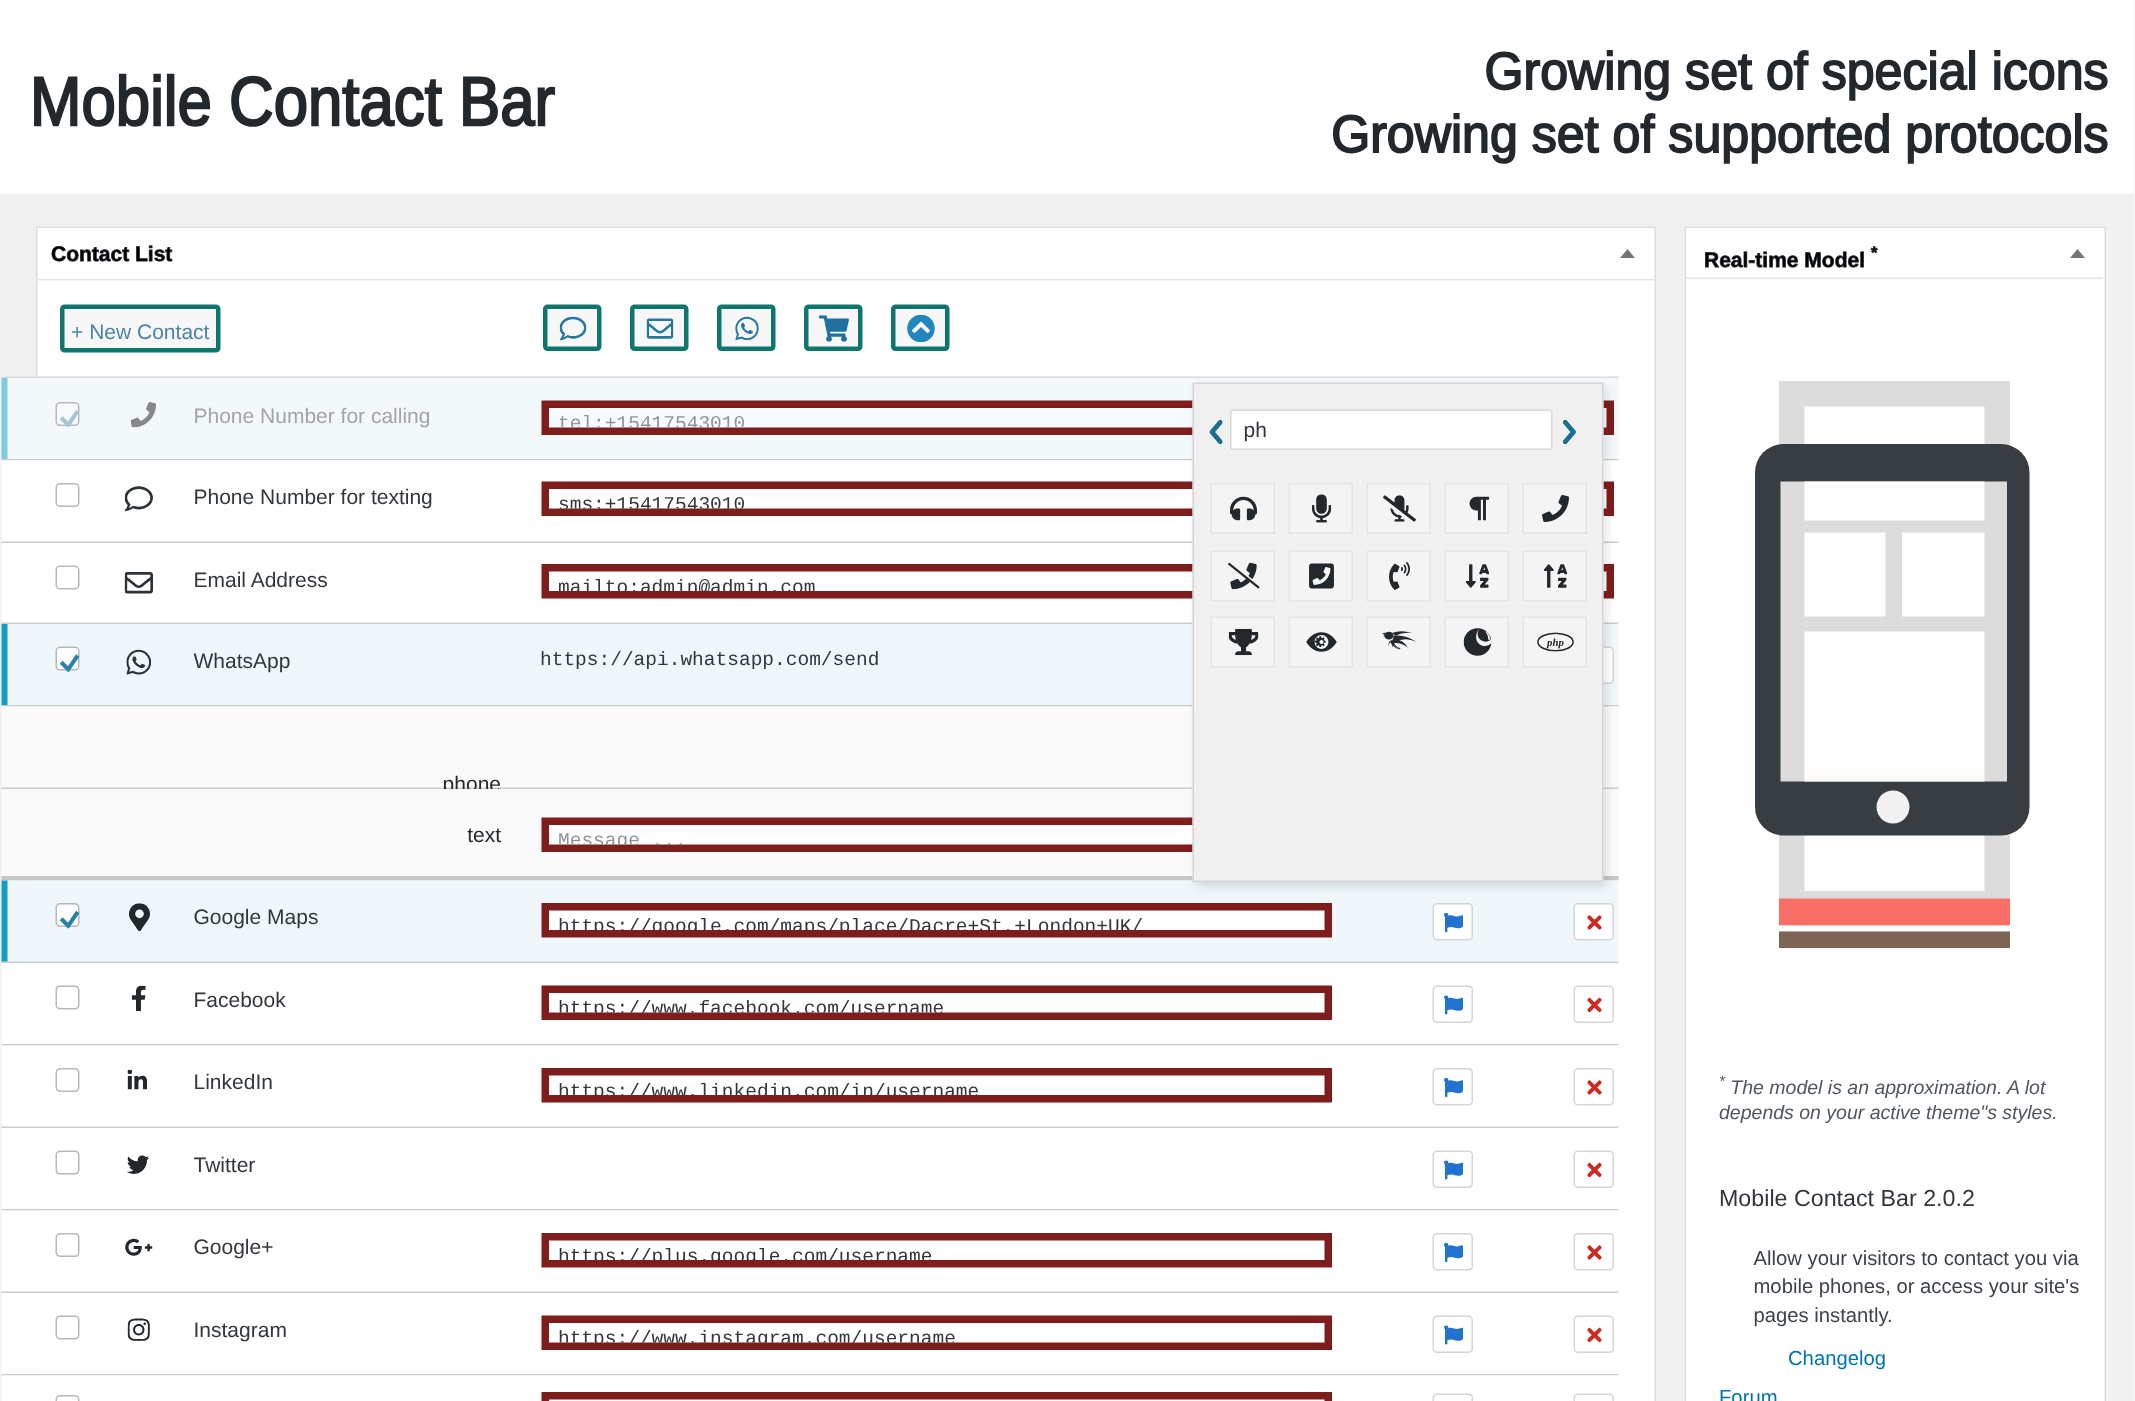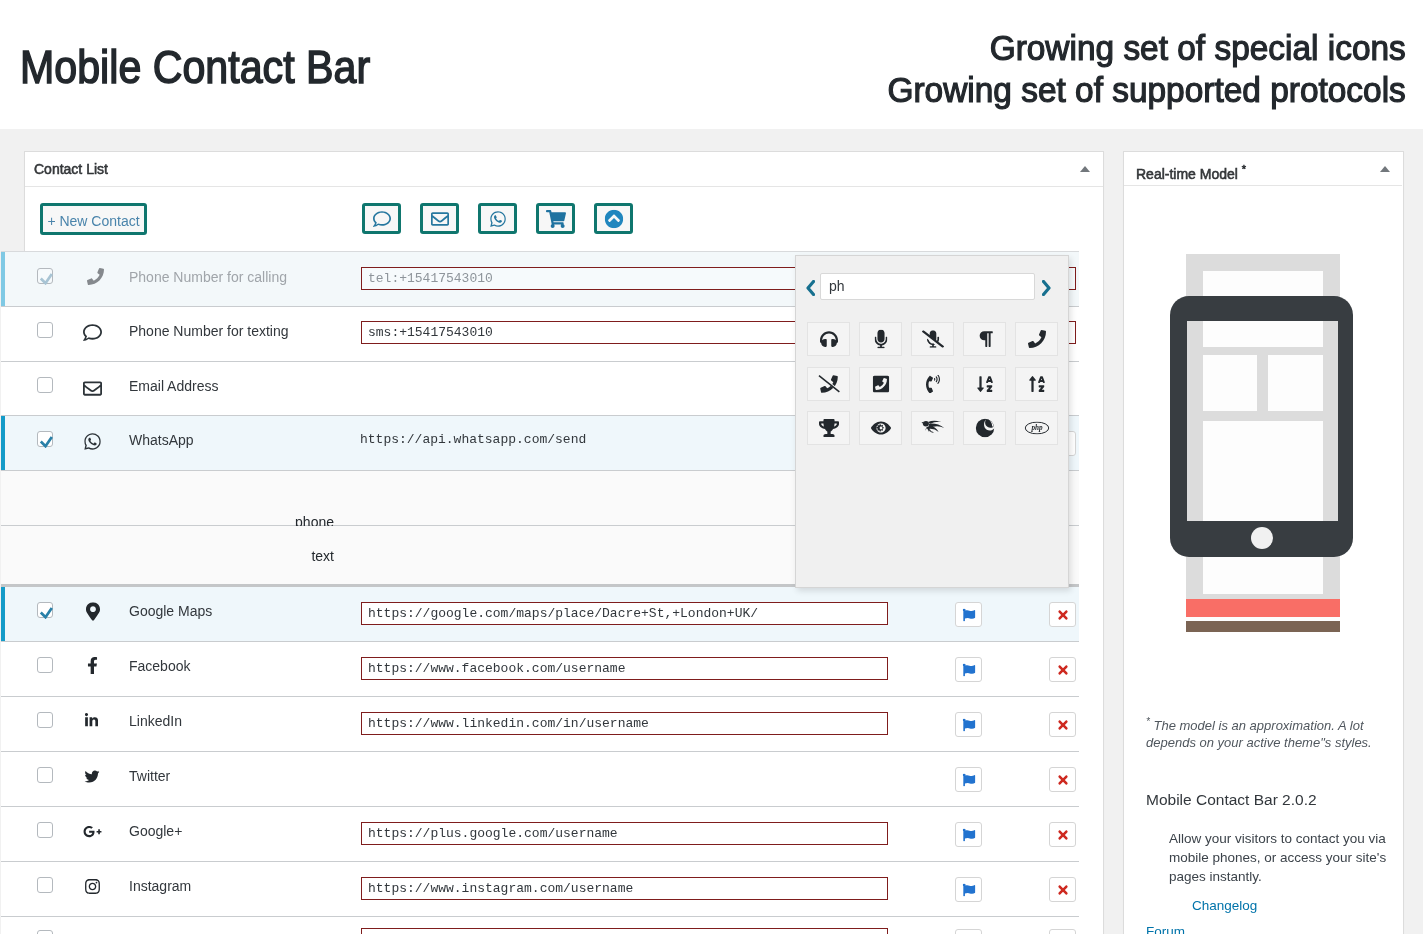--- a/index.html
+++ b/index.html
@@ -9,35 +9,35 @@
 .abs{position:absolute;}
 #topband{left:0;top:0;width:1423px;height:129px;background:#ffffff;}
 #h1title{left:20px;top:40px;font-size:46px;font-weight:400;-webkit-text-stroke:1.5px #23282d;color:#23282d;
   transform:scaleX(0.895);transform-origin:left top;white-space:nowrap;letter-spacing:0px;}
 #headright{right:17px;top:27px;text-align:right;font-size:35px;font-weight:400;-webkit-text-stroke:1.2px #23282d;color:#23282d;
   line-height:42px;transform:scaleX(0.955);transform-origin:right top;white-space:nowrap;}
 
 .panel{background:#fff;border:1px solid #dcdcdc;box-shadow:0 1px 1px rgba(0,0,0,.04);}
 #panel1{left:24px;top:151px;width:1078px;height:800px;}
 #panel2{left:1123px;top:151px;width:279px;height:800px;}
-.ptitle{font-size:14px;font-weight:400;-webkit-text-stroke:0.5px #23282d;color:#404040;white-space:nowrap;}
+.ptitle{font-size:14px;font-weight:700;-webkit-text-stroke:0.5px #23282d;color:#000000;white-space:nowrap;}
 .parrow{width:0;height:0;border-left:5px solid transparent;border-right:5px solid transparent;border-bottom:6px solid #72777c;}
 
 .btn{background:#f7f7f7;border:3px solid #0f766e;border-radius:3px;box-sizing:border-box;}
 #newcontact{left:40px;top:203px;width:107px;height:32px;font-size:14px;color:#4a84ab;
   text-align:center;line-height:30px;}
 .tbtn{top:203px;width:39px;height:31px;}
 .tbtn svg{position:absolute;left:50%;top:50%;transform:translate(-50%,-50%);}
 
 .row{left:1px;box-sizing:border-box;width:1078px;border-bottom:1px solid #c9cccf;background:#fff;}
 .rowsel{background:#eff7fb;}
 .rowbar{left:0;top:0;bottom:0;width:4px;}
 .cb{width:16px;height:16px;box-sizing:border-box;background:#fff;border:1px solid #b4b9be;border-radius:3px;}
 .label{font-size:14px;color:#32373c;white-space:nowrap;}
-.ginput{box-sizing:border-box;background:#fff;border:1px solid #7f1d1d;
+.ginput{box-sizing:border-box;background:#fff;border:5px solid #7f1d1d;
   font-family:"Liberation Mono",monospace;font-size:13px;color:#32373c;line-height:20px;padding:0 0 0 6px;white-space:nowrap;overflow:hidden;}
 .mono{font-family:"Liberation Mono",monospace;font-size:13px;color:#32373c;white-space:nowrap;}
 .fbtn{width:27px;height:25px;background:#fff;border:1px solid #d5d5d5;border-radius:3px;box-sizing:border-box;}
 .fbtn svg{position:absolute;left:50%;top:50%;transform:translate(-50%,-50%);}
 
 #popup{left:795px;top:255px;width:274px;height:333px;background:#f0f0f0;
   border:1px solid #d5d5d5;box-shadow:2px 3px 6px rgba(0,0,0,0.12);box-sizing:border-box;z-index:50;}
 .pcell{width:43px;height:34px;background:#f4f4f4;border:1px solid #e3e3e3;box-sizing:border-box;}
 .pcell svg{position:absolute;left:50%;top:50%;transform:translate(-50%,-50%);}
 
@@ -198,20 +198,21 @@
     </svg>
   <div class="abs label" style="left:129px;top:321px;height:20px;line-height:20px;">Phone Number for texting</div>
   <div class="abs ginput" style="left:361px;top:321px;width:715px;height:23px;line-height:21px;">sms:+15417543010</div>
 
   <div class="abs row" style="top:362px;height:54px;"></div>
   <div class="abs cb" style="left:37px;top:377px;"></div>
   <svg class="abs" style="left:83px;top:379px;" width="19" height="19" viewBox="0 0 512 512" fill="#2c3338">
       <use href="#s-envelope"></use>
     </svg>
   <div class="abs label" style="left:129px;top:376px;height:20px;line-height:20px;">Email Address</div>
+  <div class="abs ginput" style="left:361px;top:376px;width:715px;height:23px;line-height:21px;">mailto:admin@admin.com</div>
 
   <div class="abs row rowsel" style="top:416px;height:55px;">
     <div class="abs rowbar" style="background:#149bc8;"></div>
   </div>
   <div class="abs cb" style="left:37px;top:431px;">
       <svg width="16" height="16" viewBox="0 0 16 16" style="position:absolute;left:0px;top:0px;">
         <path d="M2.8 9.5L7.5 14.2L13.8 5" fill="none" stroke="#2980a8" stroke-width="2.7"></path>
       </svg>
     </div>
   <svg class="abs" style="left:83px;top:432px;" width="19" height="19" viewBox="0 0 448 512" fill="#2c3338">
@@ -221,20 +222,21 @@
   <div class="abs mono" style="left:360px;top:432px;">https://api.whatsapp.com/send</div>
   <div class="abs fbtn" style="left:955px;top:431px;"></div>
   <div class="abs fbtn" style="left:1049px;top:431px;"></div>
 
   <div class="abs row" style="top:471px;height:55px;background:#fafafa;"></div>
   <div class="abs label" style="left:234px;top:512px;width:100px;height:20px;line-height:20px;text-align:right;color:#23282d;">phone</div>
   <div class="abs ginput" style="left:361px;top:488px;width:527px;height:23px;line-height:21px;color:#55595e;margin-top:40px;">15417543010</div>
 
   <div class="abs row" style="top:526px;height:61px;border-bottom:3px solid #c4c6c8;background:#fafafa;"></div>
   <div class="abs label" style="left:234px;top:546px;width:100px;height:20px;line-height:20px;text-align:right;color:#23282d;">text</div>
+  <div class="abs ginput" style="left:361px;top:545px;width:527px;height:23px;line-height:21px;color:#8d959c;">Message ...</div>
 
   <div class="abs row rowsel" style="top:587px;height:55px;">
     <div class="abs rowbar" style="background:#149bc8;"></div>
   </div>
   <div class="abs cb" style="left:37px;top:602px;">
       <svg width="16" height="16" viewBox="0 0 16 16" style="position:absolute;left:0px;top:0px;">
         <path d="M2.8 9.5L7.5 14.2L13.8 5" fill="none" stroke="#2980a8" stroke-width="2.7"></path>
       </svg>
     </div>
   <svg class="abs" style="left:86px;top:602px;" width="14" height="19" viewBox="0 0 384 512" fill="#23282d">

